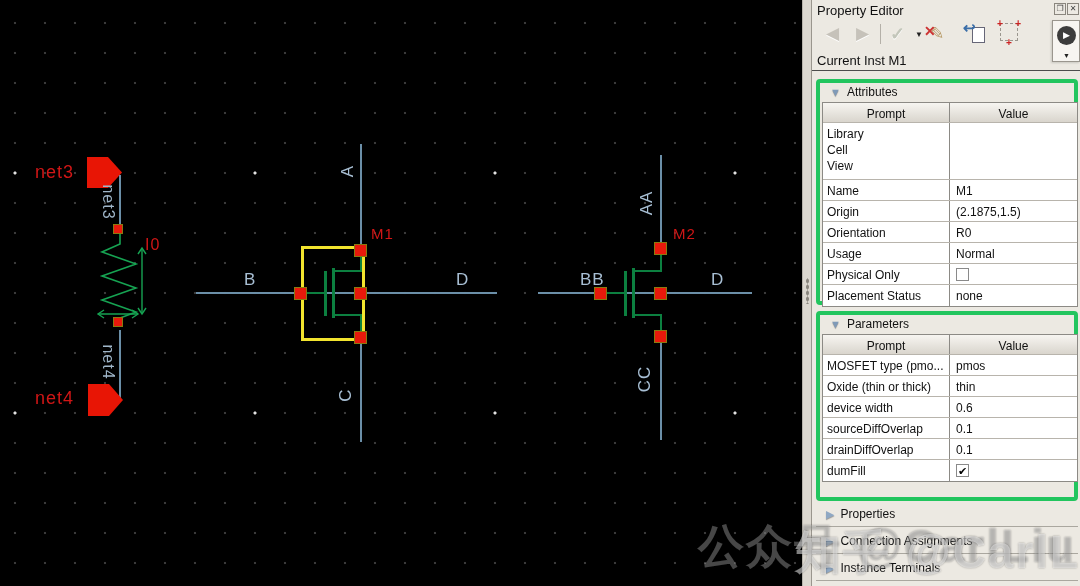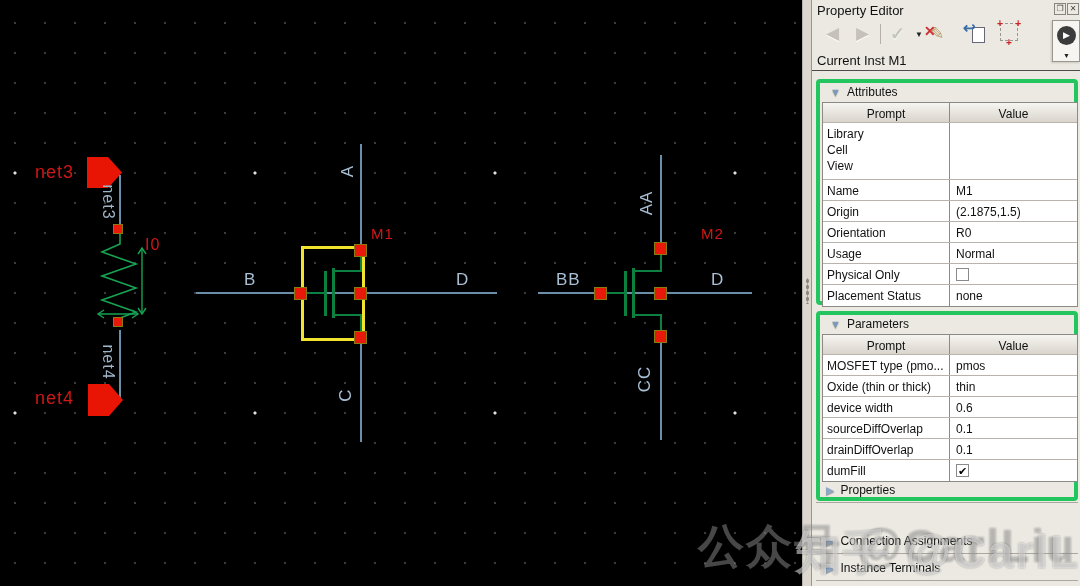--- a/index.html
+++ b/index.html
@@ -137,38 +137,38 @@
     <div class="pin" style="left:294px;top:287px;"></div>
     <div class="pin" style="left:354px;top:287px;"></div>
     <div class="pin" style="left:354px;top:331px;"></div>
   </div>
   <span class="red-label" style="left:371px;top:225px;">M1</span>
 
   <div class="wire" style="left:660px;top:155px;width:2px;height:93px;"></div>
   <div class="wire" style="left:660px;top:337px;width:2px;height:103px;"></div>
   <div class="wire" style="left:538px;top:292px;width:214px;height:2px;"></div>
   <span class="pin-label rot-ccw" style="left:647px;top:203px;">AA</span>
-  <span class="pin-label" style="left:556px;top:270px;text-align:center;">BB</span>
+  <span class="pin-label" style="left:580px;top:270px;text-align:center;">BB</span>
   <span class="pin-label rot-ccw" style="left:645px;top:379px;">CC</span>
   <span class="pin-label" style="left:711px;top:270px;">D</span>
 
   <div>
     <div class="dev" style="left:601px;top:292px;width:24px;height:2px;"></div>
     <div class="dev" style="left:624px;top:271px;width:3px;height:45px;"></div>
     <div class="dev" style="left:632px;top:268px;width:3px;height:50px;"></div>
     <div class="dev" style="left:635px;top:270px;width:27px;height:2px;"></div>
     <div class="dev" style="left:660px;top:252px;width:2px;height:20px;"></div>
     <div class="dev" style="left:635px;top:314px;width:27px;height:2px;"></div>
     <div class="dev" style="left:660px;top:314px;width:2px;height:22px;"></div>
     <div class="pin" style="left:654px;top:242px;"></div>
     <div class="pin" style="left:594px;top:287px;"></div>
     <div class="pin" style="left:654px;top:287px;"></div>
     <div class="pin" style="left:654px;top:330px;"></div>
   </div>
-  <span class="red-label" style="left:673px;top:225px;margin-left:28px;">M2</span>
+  <span class="red-label" style="left:673px;top:225px;">M2</span>
 </div>
 
 <div id="splitter">
     <div class="grip"></div>
   </div>
 
 <div id="panel">
   <div id="pe-title">Property Editor</div>
   <div class="winbtn" id="btn-restore">❐</div>
   <div class="winbtn" id="btn-close">✕</div>
@@ -271,21 +271,21 @@
         <div class="cell c-prompt">drainDiffOverlap</div>
         <div class="cell c-value">0.1</div>
       </div>
       <div class="trow row-s">
         <div class="cell c-prompt">dumFill</div>
         <div class="cell c-value"><div class="checkbox"><span>✔</span></div></div>
       </div>
     </div>
   </div>
 
-  <div class="collapsed" style="top:481px;text-align:right;">
+  <div class="collapsed" style="top:505px;text-align:right;">
     <div class="inner"><span class="tri">▶</span><span class="sec-label">Properties</span></div>
   </div>
   <div class="collapsed" style="top:532px;">
     <div class="inner"><span class="tri">▶</span><span class="sec-label">Connection Assignments</span></div>
   </div>
   <div class="collapsed" style="top:559px;">
     <div class="inner"><span class="tri">▶</span><span class="sec-label">Instance Terminals</span></div>
   </div>
 </div>
 

